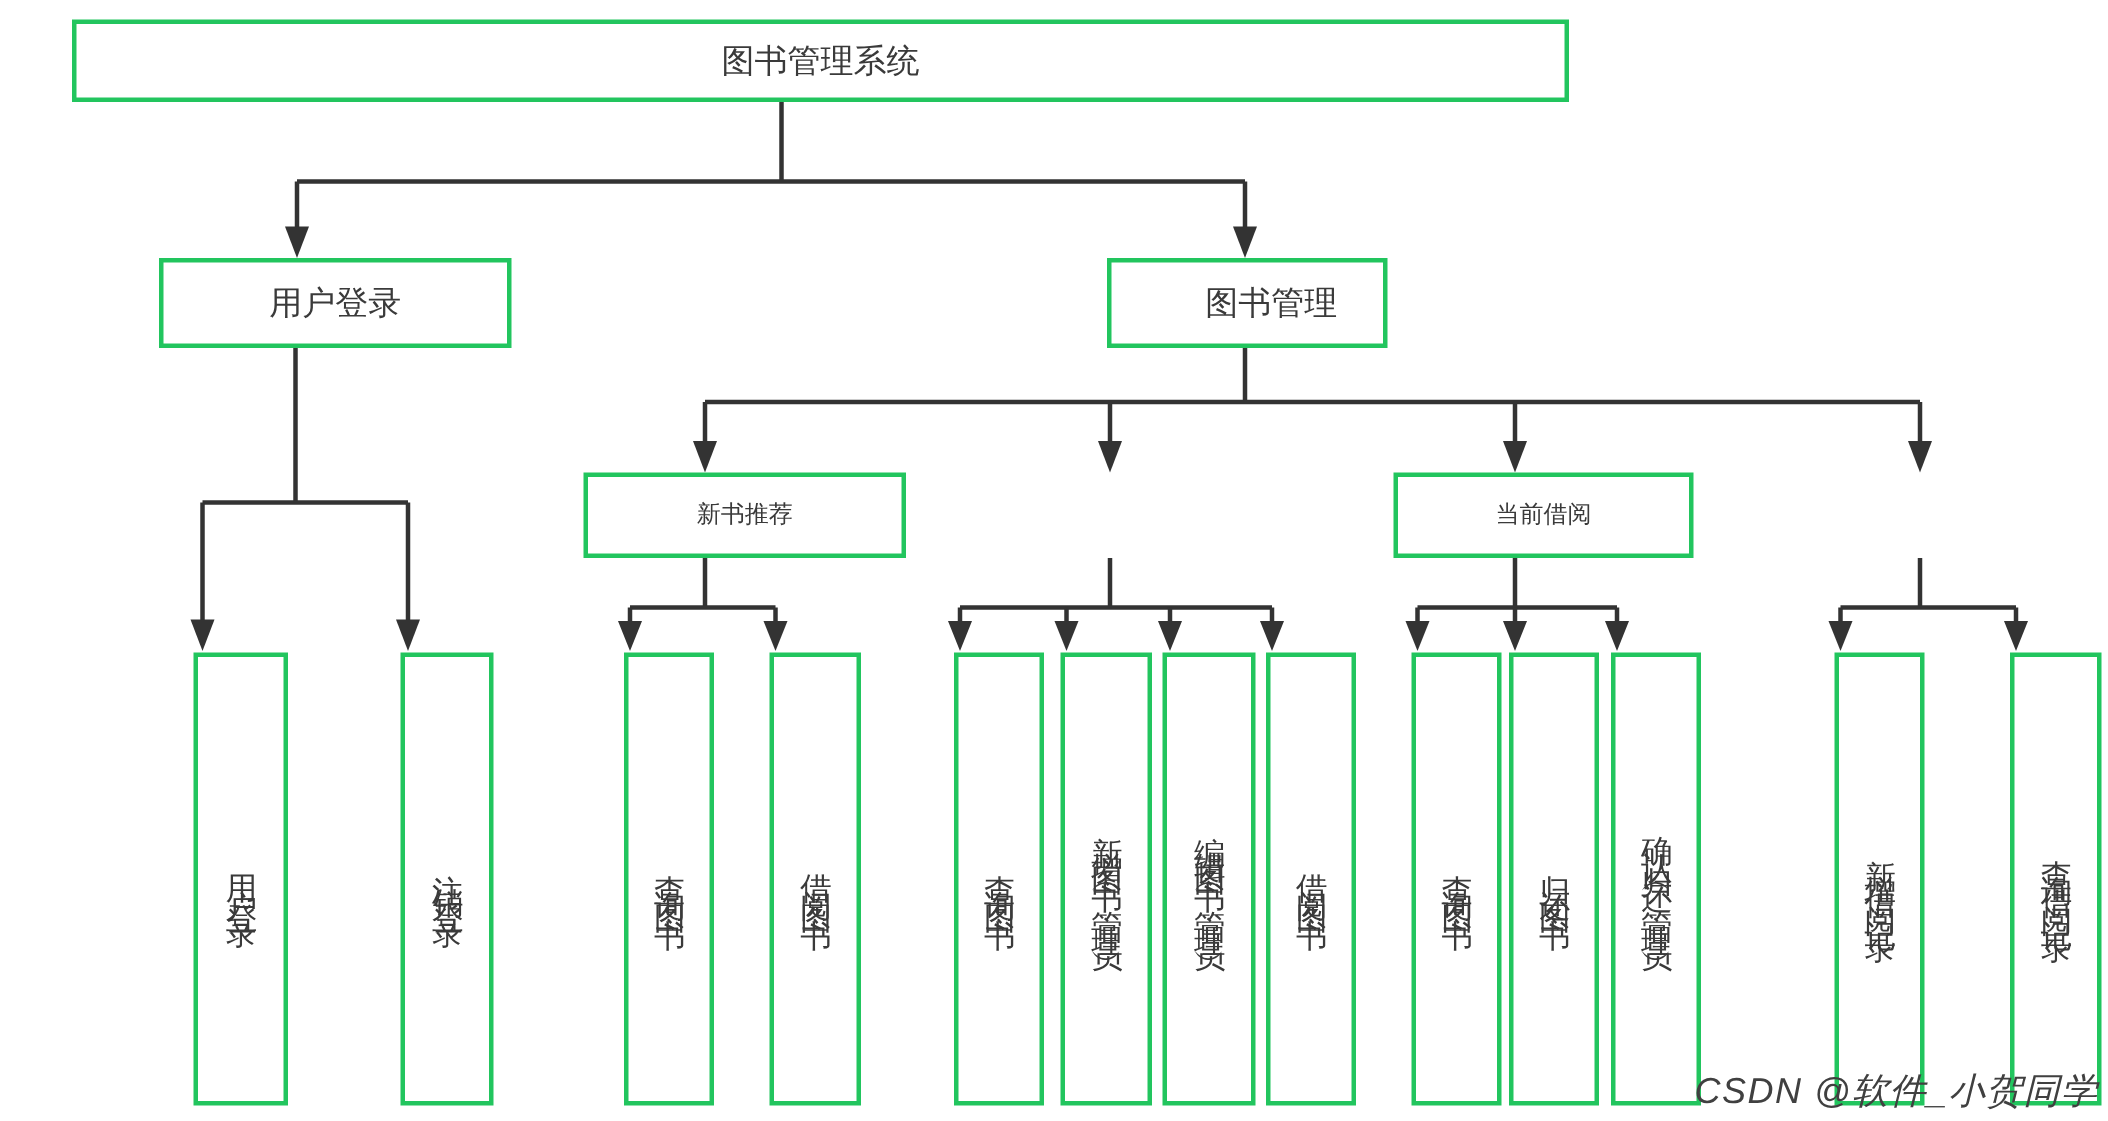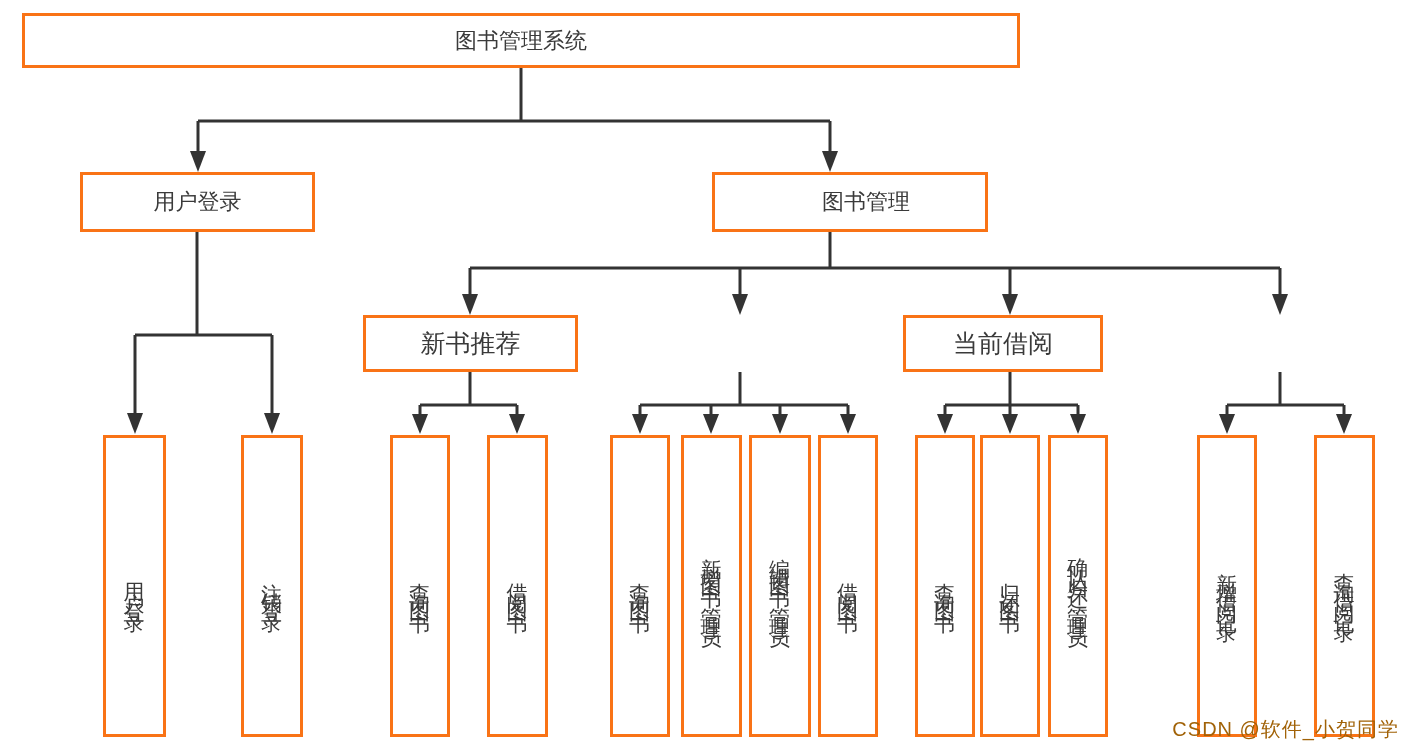--- a/index.html
+++ b/index.html
@@ -7,46 +7,48 @@
     position:relative;
     width:1405px;height:747px;
     background:#ffffff;
     font-family:"Liberation Sans", sans-serif;
     overflow:hidden;
   }
   .connectors{position:absolute;left:0;top:0;z-index:1;}
   .node{
     position:absolute;
     box-sizing:border-box;
-    border:3px solid #f97316;
+    border:3px solid #22c55e;
     background:#ffffff;
     display:flex;align-items:center;justify-content:center;
     color:#3a3a3a;
     z-index:2;
+    margin-left:26px;
   }
   .node.root{left:22px;top:13px;width:998px;height:55px;font-size:22px;}
   .node.lvl2{top:172px;height:60px;font-size:22px;}
-  .node.lvl3{top:315px;height:57px;font-size:25px;}
+  .node.lvl3{top:315px;height:57px;font-size:16px;}
   .node.leaf{top:435px;height:302px;}
   .vtext{
     writing-mode:vertical-rl;
     text-orientation:mixed;
     font-size:21px;
     letter-spacing:10px;
     line-height:1;
     color:#3a3a3a;
     white-space:nowrap;
   }
   .watermark{
     position:absolute;
     right:6px;bottom:4px;
-    font-size:20px;
-    color:#a16207;
+    font-size:24px;
+    color:#404040;
     z-index:3;
     letter-spacing:1px;
+    font-style:italic;
   }
 </style>
 </head>
 <body>
 
 <div class="canvas">
 
   <svg class="connectors" width="1405" height="747" viewBox="0 0 1405 747">
     <g stroke="#333333" stroke-width="3" fill="none">
 
@@ -117,21 +119,21 @@
     </g>
   </svg>
 
   <div class="node root">
     <span>图书管理系统</span>
   </div>
 
   <div class="node lvl2" style="left:80px;width:235px;">
     <span>用户登录</span>
   </div>
-  <div class="node lvl2" style="left:712px;width:276px;padding-left:32px;">
+  <div class="node lvl2" style="left:712px;width:187px;padding-left:32px;">
     <span>图书管理</span>
   </div>
 
   <div class="node lvl3" style="left:363px;width:215px;">
     <span>新书推荐</span>
   </div>
   <div class="node lvl3" style="left:903px;width:200px;">
     <span>当前借阅</span>
   </div>
 

